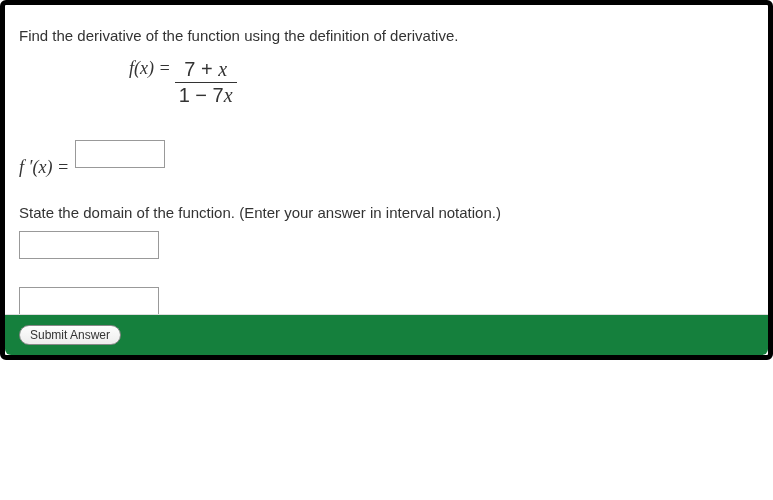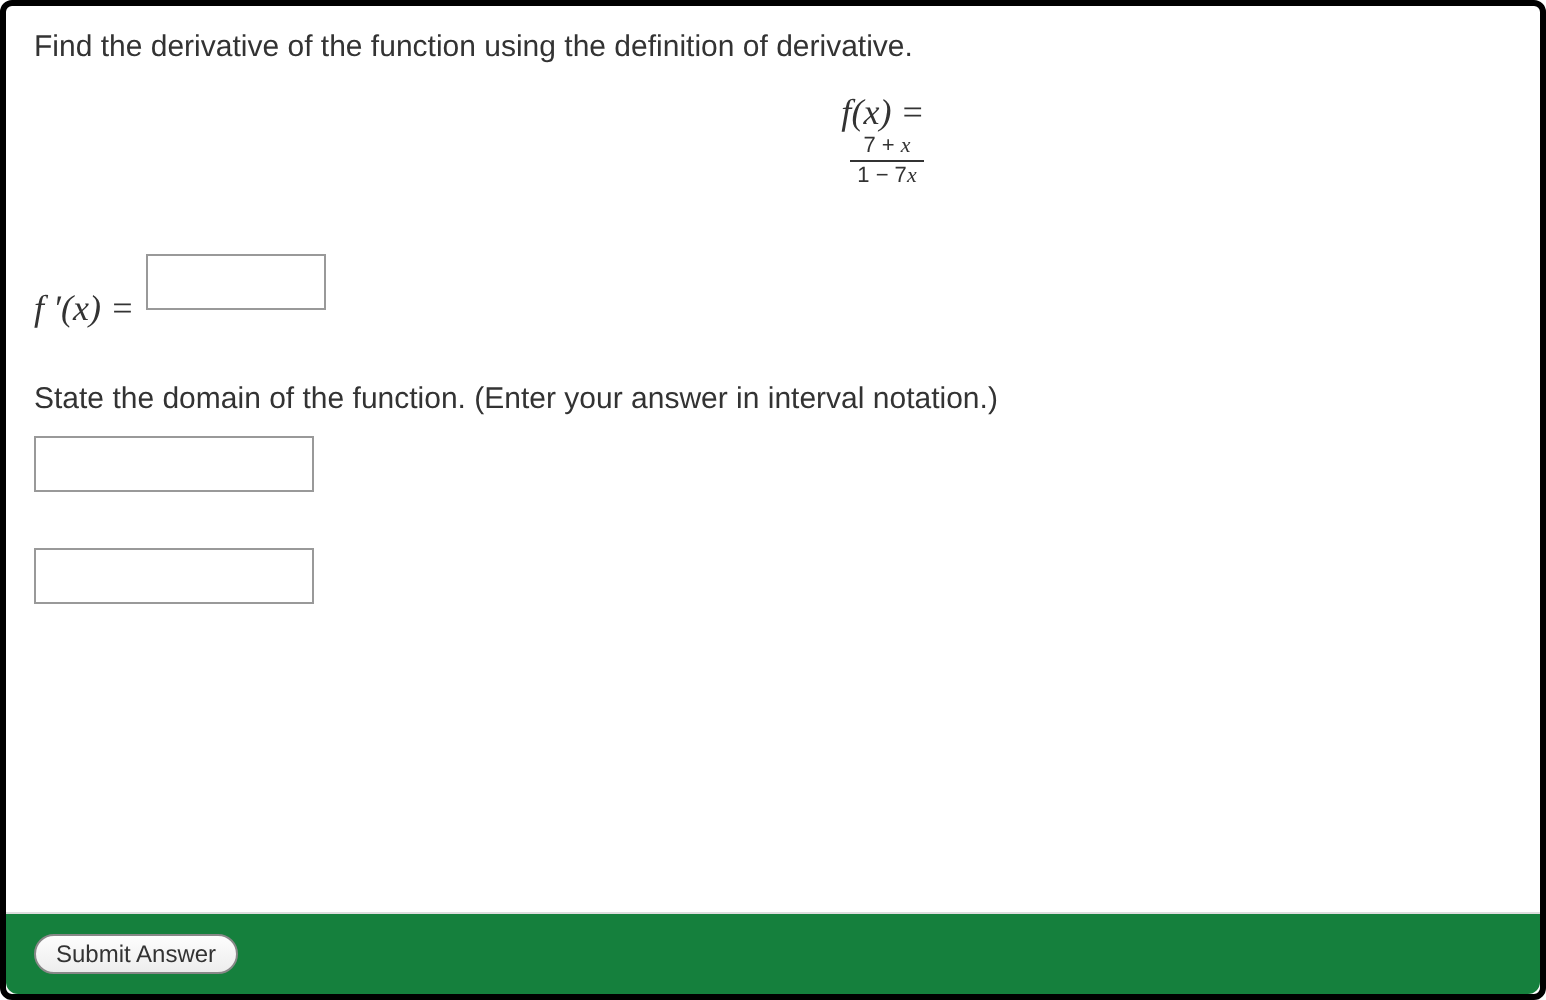--- a/index.html
+++ b/index.html
@@ -6,44 +6,42 @@
   body {
     margin: 0;
     padding: 0;
     font-family: Verdana, Geneva, sans-serif;
     font-size: 15px;
     color: #333;
     background: #fff;
   }
   .container {
     width: 773px;
-    height: 500px;
-    border: 3px solid #000000;
+    height: 360px;
+    border: 5px solid #000000;
     border-radius: 6px;
-    padding: 12px 14px;
+    padding: 22px 14px;
     position: relative;
   }
   .prompt { margin-bottom: 14px; }
   .formula-row {
     display: flex;
-    align-items: center;
     margin-left: 110px;
     margin-bottom: 22px;
     font-style: italic;
     font-family: "Times New Roman", Times, serif;
     font-size: 18px;
-    flex-direction: column;
   }
   .frac {
     display: inline-flex;
     flex-direction: column;
     align-items: center;
     font-style: normal;
     font-family: Verdana, Geneva, sans-serif;
-    font-size: 11px;
+    font-size: 20px;
     margin-left: 4px;
   }
   .frac .num { padding: 0 4px 1px 4px; }
   .frac .den { border-top: 1px solid #333; padding: 1px 4px 0 4px; }
   .answer-row {
     display: flex;
     align-items: center;
     margin-bottom: 26px;
   }
   .answer-label {

